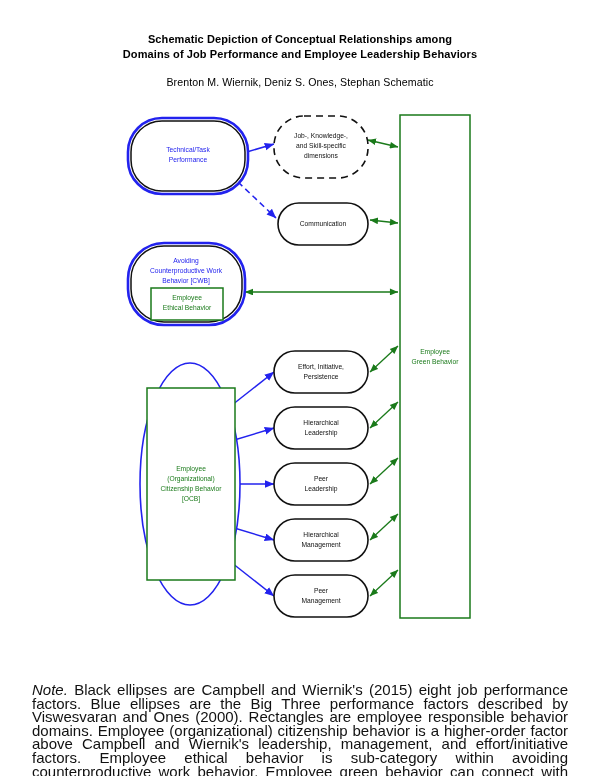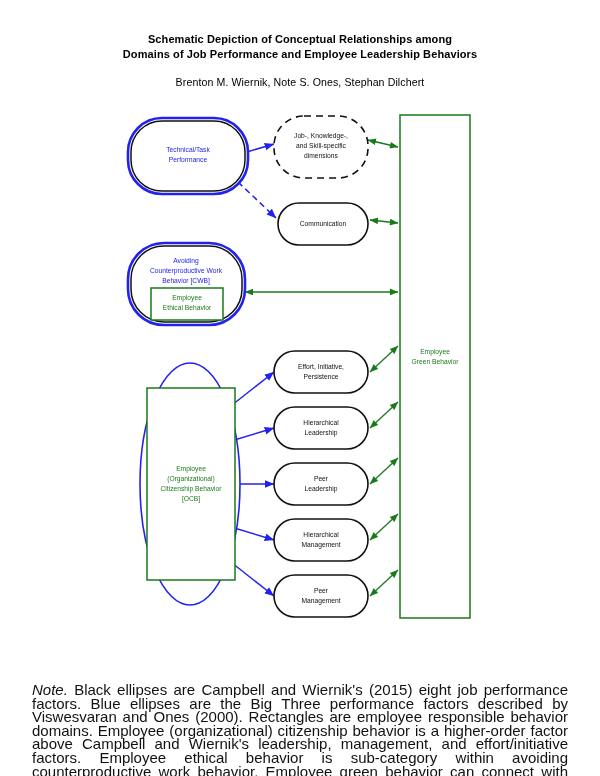--- a/index.html
+++ b/index.html
@@ -42,21 +42,21 @@
 </head>
 <body>
 
 <div class="page">
 
   <div class="title">
     <span>Schematic Depiction of Conceptual Relationships among</span>
     <span class="l2">Domains of Job Performance and Employee Leadership Behaviors</span>
   </div>
 
-  <div class="authors">Brenton M. Wiernik, Note S. Ones, Stephan Dilchert</div>
+  <div class="authors">Brenton M. Wiernik, Deniz S. Ones, Stephan Schematic</div>
 
   <svg id="diagram" viewBox="0 0 600 530">
     <defs>
       <marker id="ah-blue" markerWidth="7" markerHeight="7" refX="6.2" refY="2.6" orient="auto">
         <path d="M0,0 L6.4,2.6 L0,5.2 z" fill="#2222ee"></path>
       </marker>
       <marker id="ah-green" markerWidth="7" markerHeight="7" refX="6.2" refY="2.6" orient="auto">
         <path d="M0,0 L6.4,2.6 L0,5.2 z" fill="#1a7a1a"></path>
       </marker>
       <marker id="ah-green-start" markerWidth="7" markerHeight="7" refX="0.2" refY="2.6" orient="auto">

